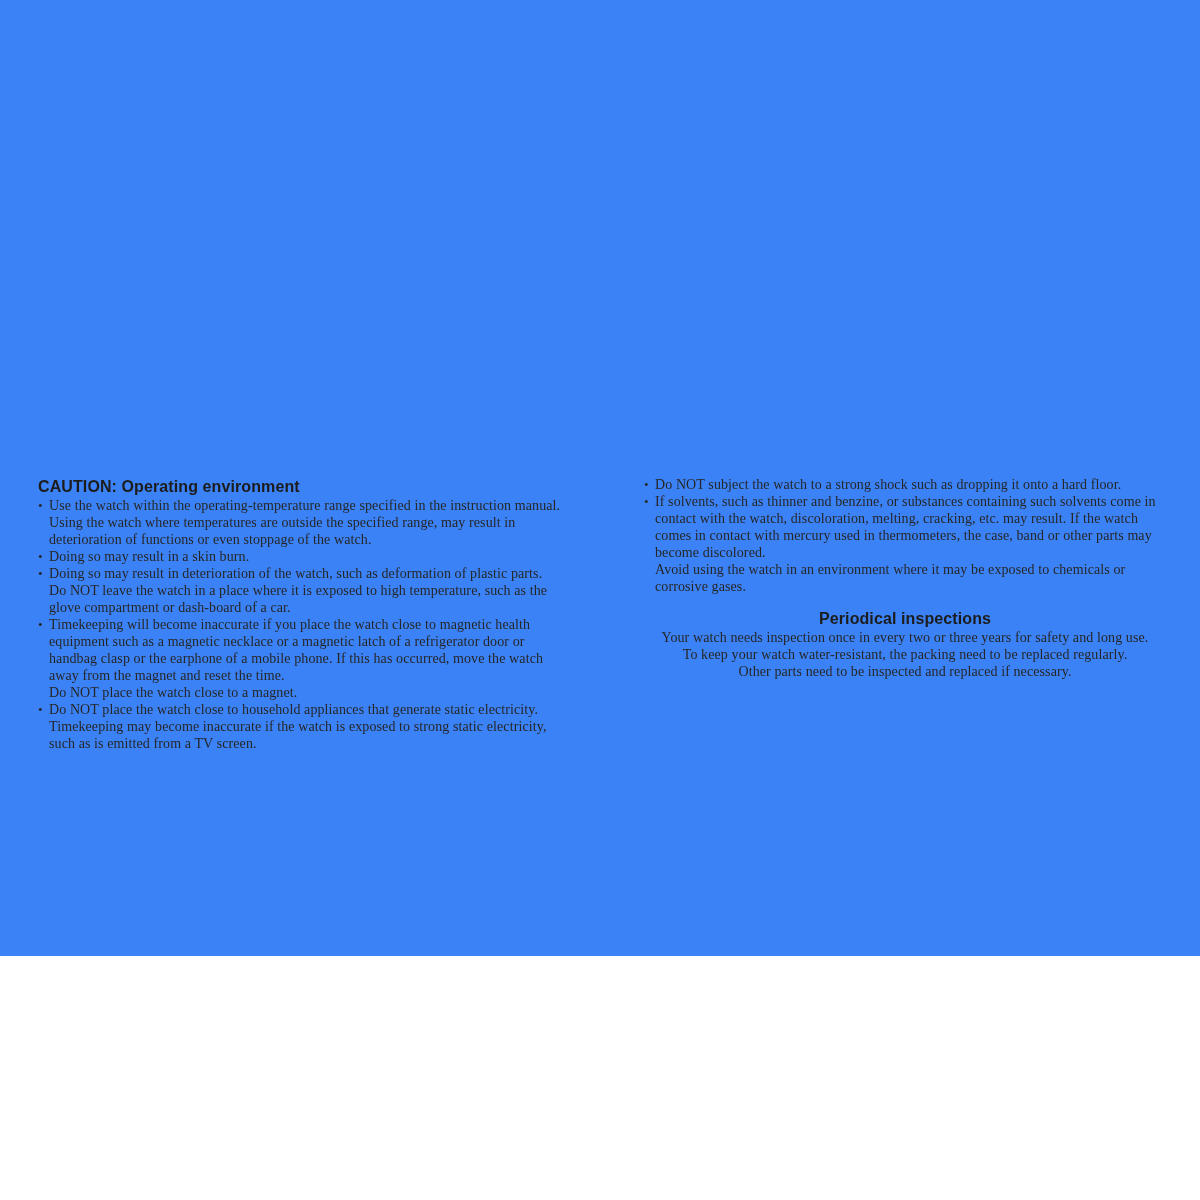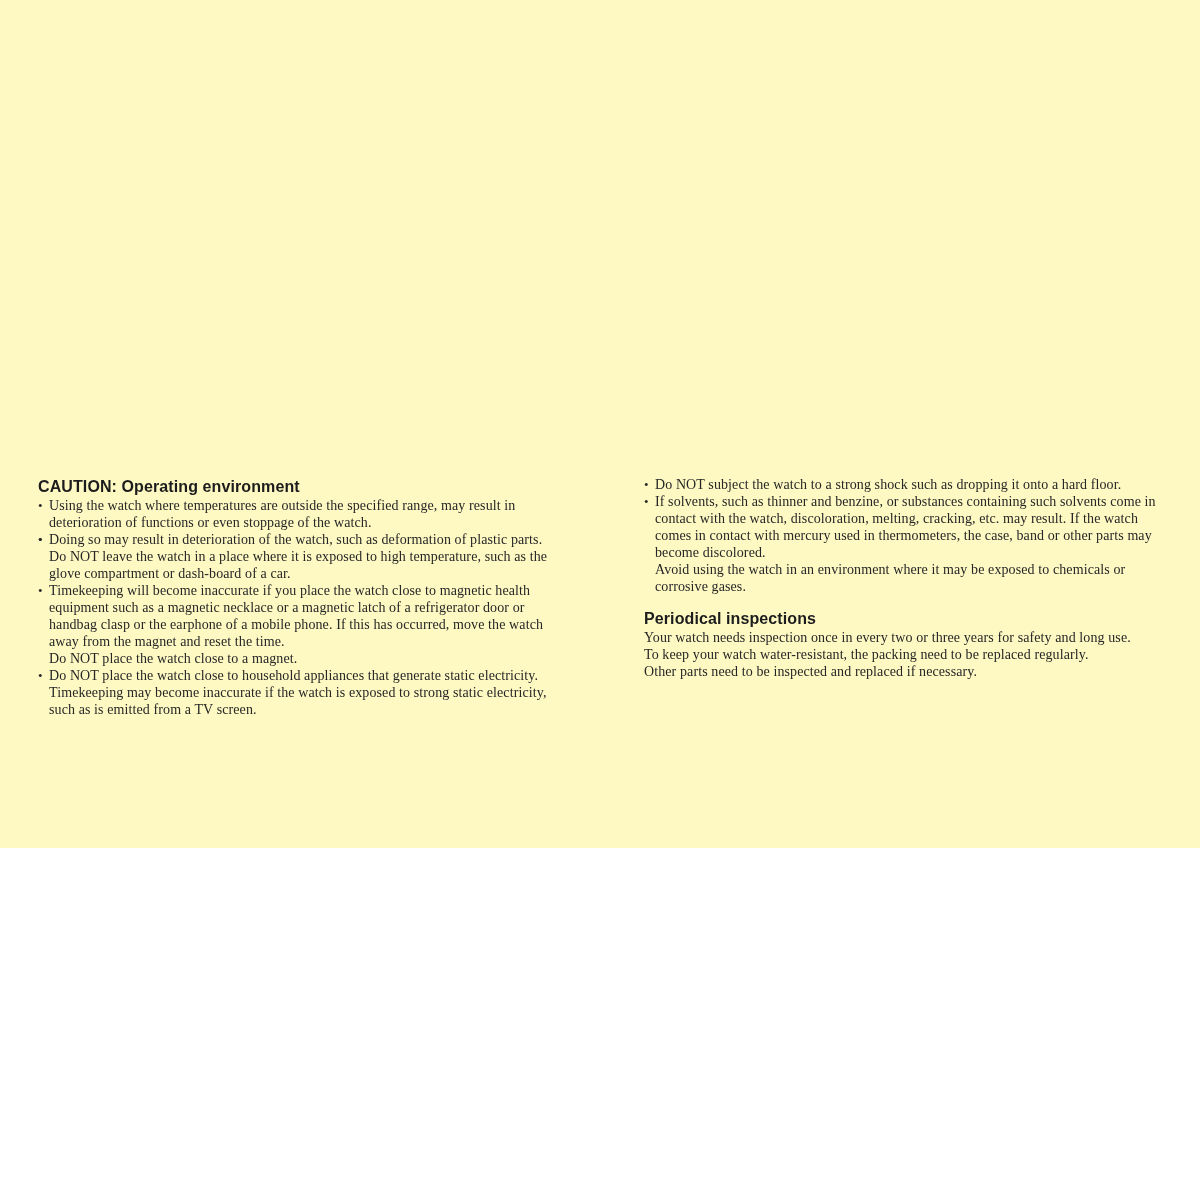--- a/index.html
+++ b/index.html
@@ -3,22 +3,22 @@
 <meta charset="utf-8">
 <style>
   html, body {
     margin: 0;
     padding: 0;
     background: #ffffff;
   }
   .page {
     position: relative;
     width: 1200px;
-    height: 848px;
-    background: #fef9c3;
+    height: 956px;
+    background: #3b82f6;
     overflow: hidden;
     font-family: "Liberation Serif", serif;
     color: #262626;
   }
   .col {
     position: absolute;
     font-size: 14px;
     line-height: 17px;
     letter-spacing: 0.1px;
   }
@@ -45,40 +45,43 @@
     padding-left: 11px;
   }
   .bullet-marker {
     position: absolute;
     left: 0;
     top: 0;
     font-size: 13px;
   }
   .periodical {
     margin-top: 15px;
+    text-align: center;
   }
   .plain-line {
     white-space: nowrap;
   }
 </style>
 </head>
 <body>
 
 <div class="page">
 
   <div class="col col-left">
     <div class="section-heading">CAUTION: Operating environment</div>
 
     <div class="bullet-item">
       <span class="bullet-marker">•</span>
+      <div>Use the watch within the operating-temperature range specified in the instruction manual.</div>
       <div>Using the watch where temperatures are outside the specified range, may result in deterioration of functions or even stoppage of the watch.</div>
     </div>
 
     <div class="bullet-item">
       <span class="bullet-marker">•</span>
+      <div>Doing so may result in a skin burn.</div>
     </div>
 
     <div class="bullet-item">
       <span class="bullet-marker">•</span>
       <div>Doing so may result in deterioration of the watch, such as deformation of plastic parts.</div>
       <div>Do NOT leave the watch in a place where it is exposed to high temperature, such as the glove compartment or dash-board of a car.</div>
     </div>
 
     <div class="bullet-item">
       <span class="bullet-marker">•</span>

